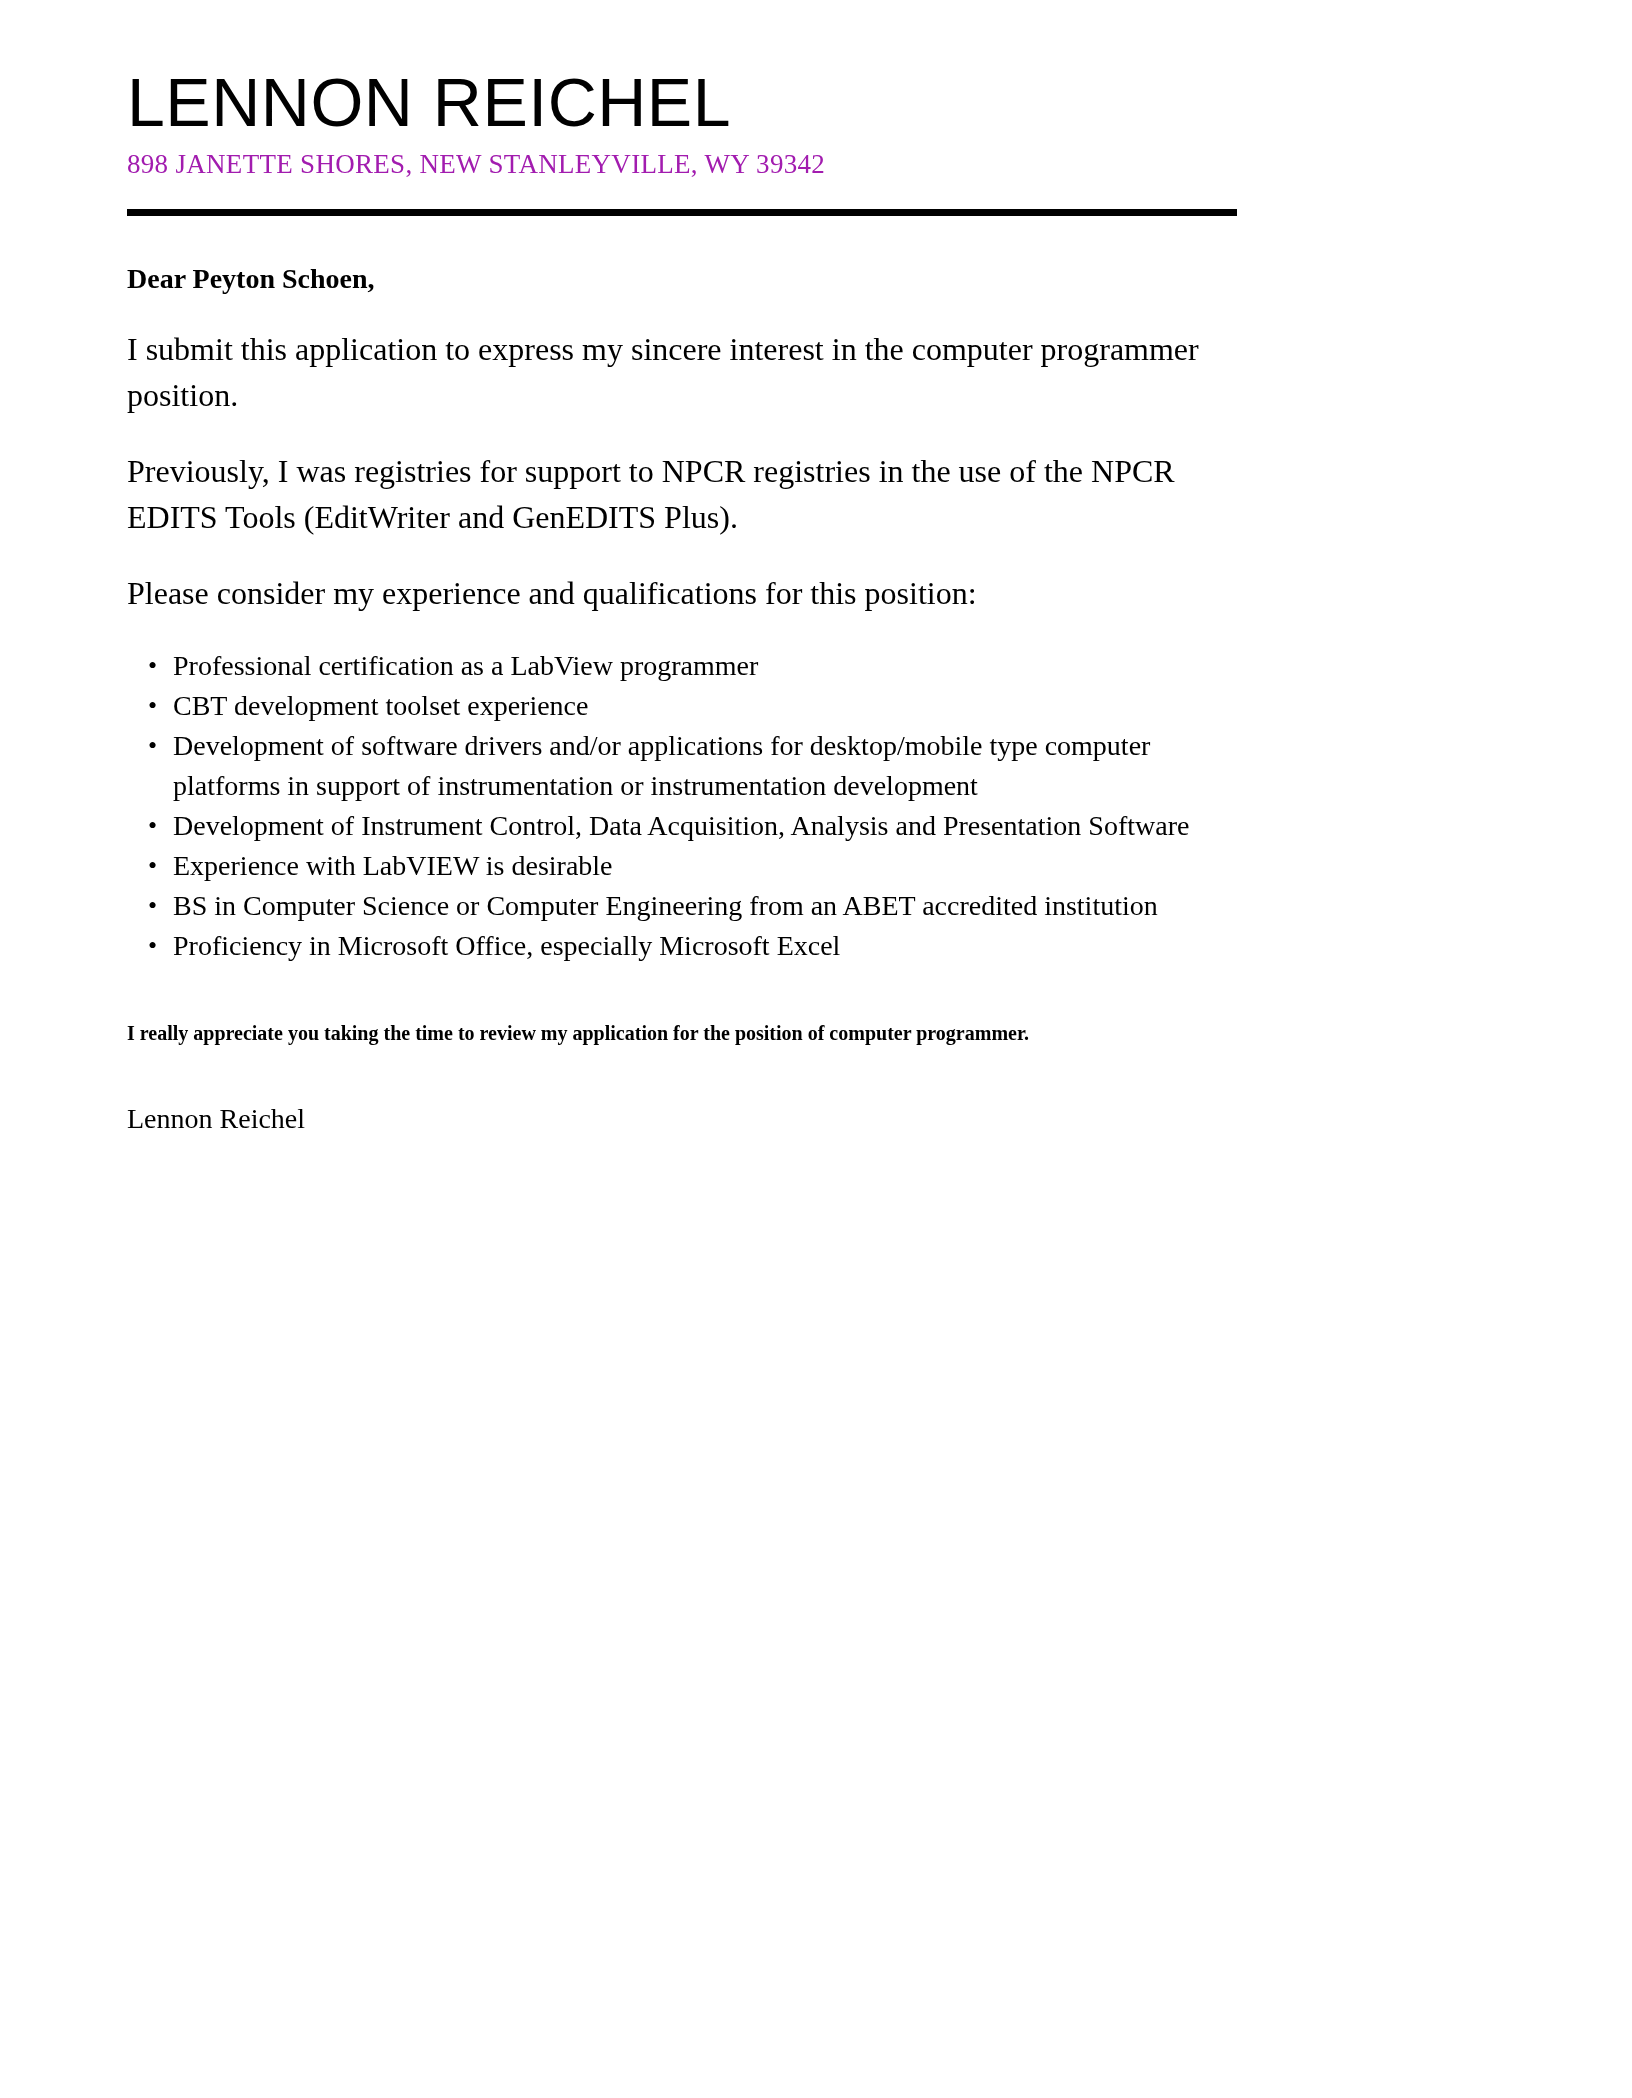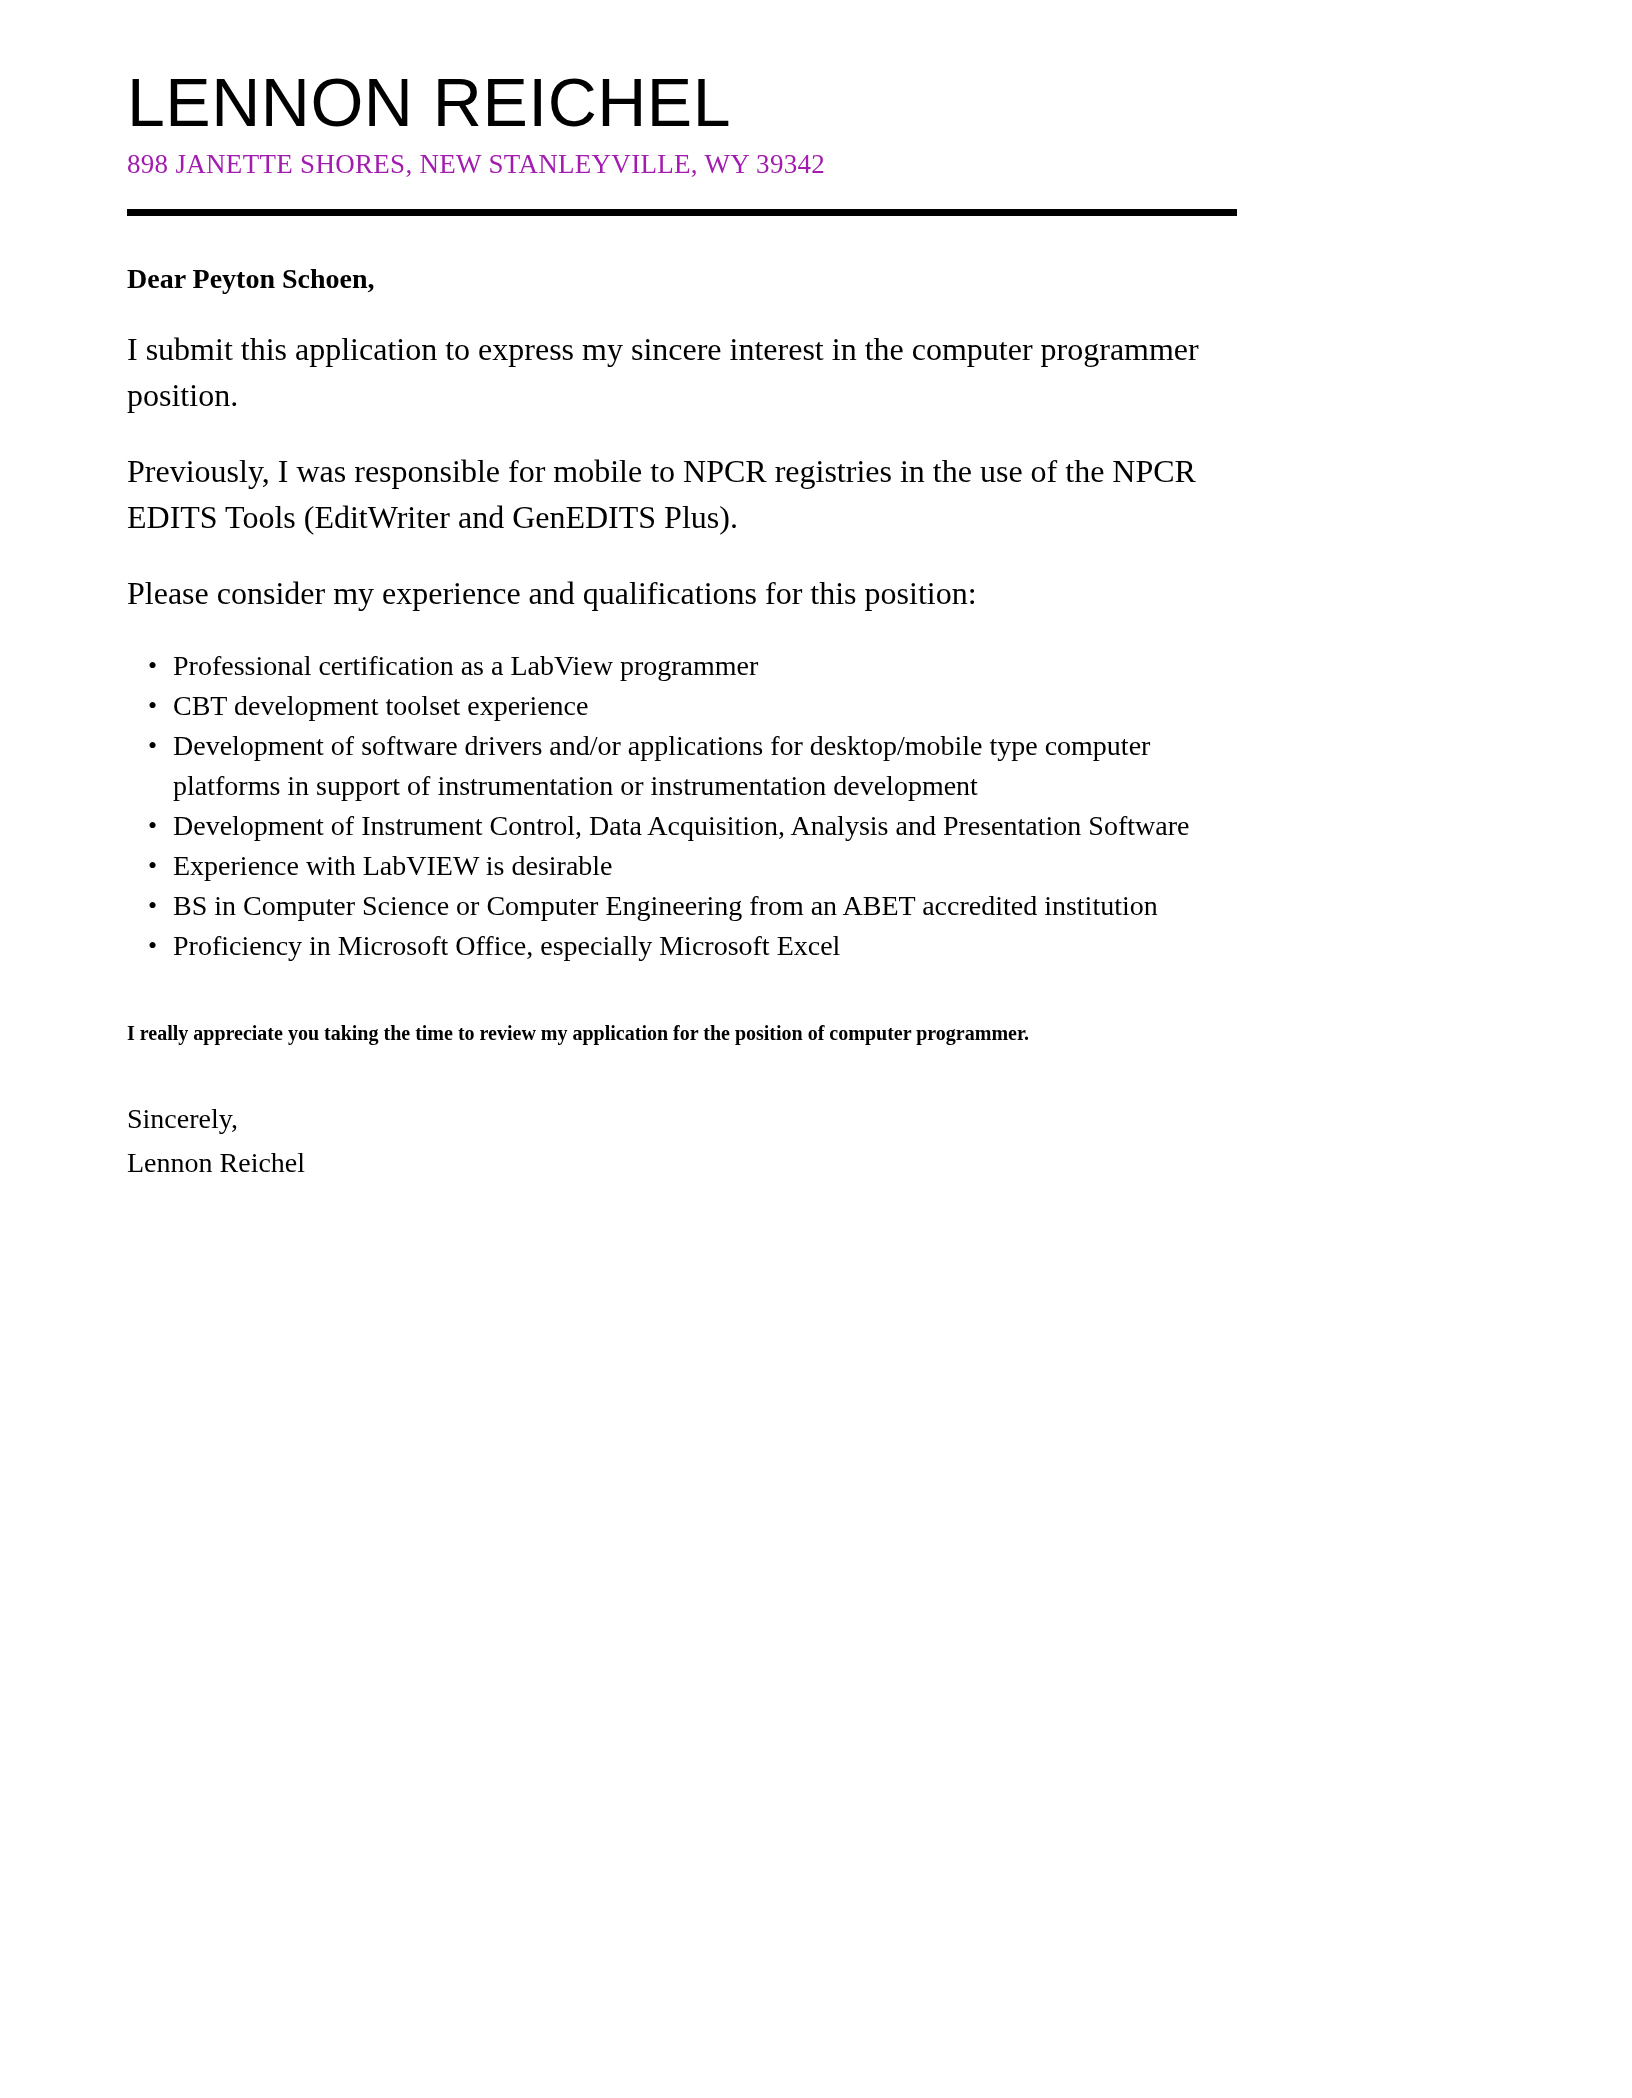--- a/index.html
+++ b/index.html
@@ -90,34 +90,33 @@
   <div class="applicant-name">LENNON REICHEL</div>
 
   <div class="applicant-address">898 JANETTE SHORES, NEW STANLEYVILLE, WY 39342</div>
 
   <div class="header-rule"></div>
 
   <div class="greeting">Dear Peyton Schoen,</div>
 
   <p class="para">I submit this application to express my sincere interest in the computer programmer position.</p>
 
-  <p class="para">Previously, I was responsible for mobile to NPCR registries in the use of the NPCR EDITS Tools (EditWriter and GenEDITS Plus).</p>
+  <p class="para">Previously, I was registries for support to NPCR registries in the use of the NPCR EDITS Tools (EditWriter and GenEDITS Plus).</p>
 
   <p class="para">Please consider my experience and qualifications for this position:</p>
 
   <ul class="quals">
     <li>Professional certification as a LabView programmer</li>
     <li>CBT development toolset experience</li>
     <li>Development of software drivers and/or applications for desktop/mobile type computer platforms in support of instrumentation or instrumentation development</li>
     <li>Development of Instrument Control, Data Acquisition, Analysis and Presentation Software</li>
     <li>Experience with LabVIEW is desirable</li>
     <li>BS in Computer Science or Computer Engineering from an ABET accredited institution</li>
     <li>Proficiency in Microsoft Office, especially Microsoft Excel</li>
   </ul>
 
   <p class="closing">I really appreciate you taking the time to review my application for the position of computer programmer.</p>
 
   <div class="signoff">
-    <div>Sincerely,</div>
     <div>Lennon Reichel</div>
   </div>
 
 </div>
 
 </body></html>

